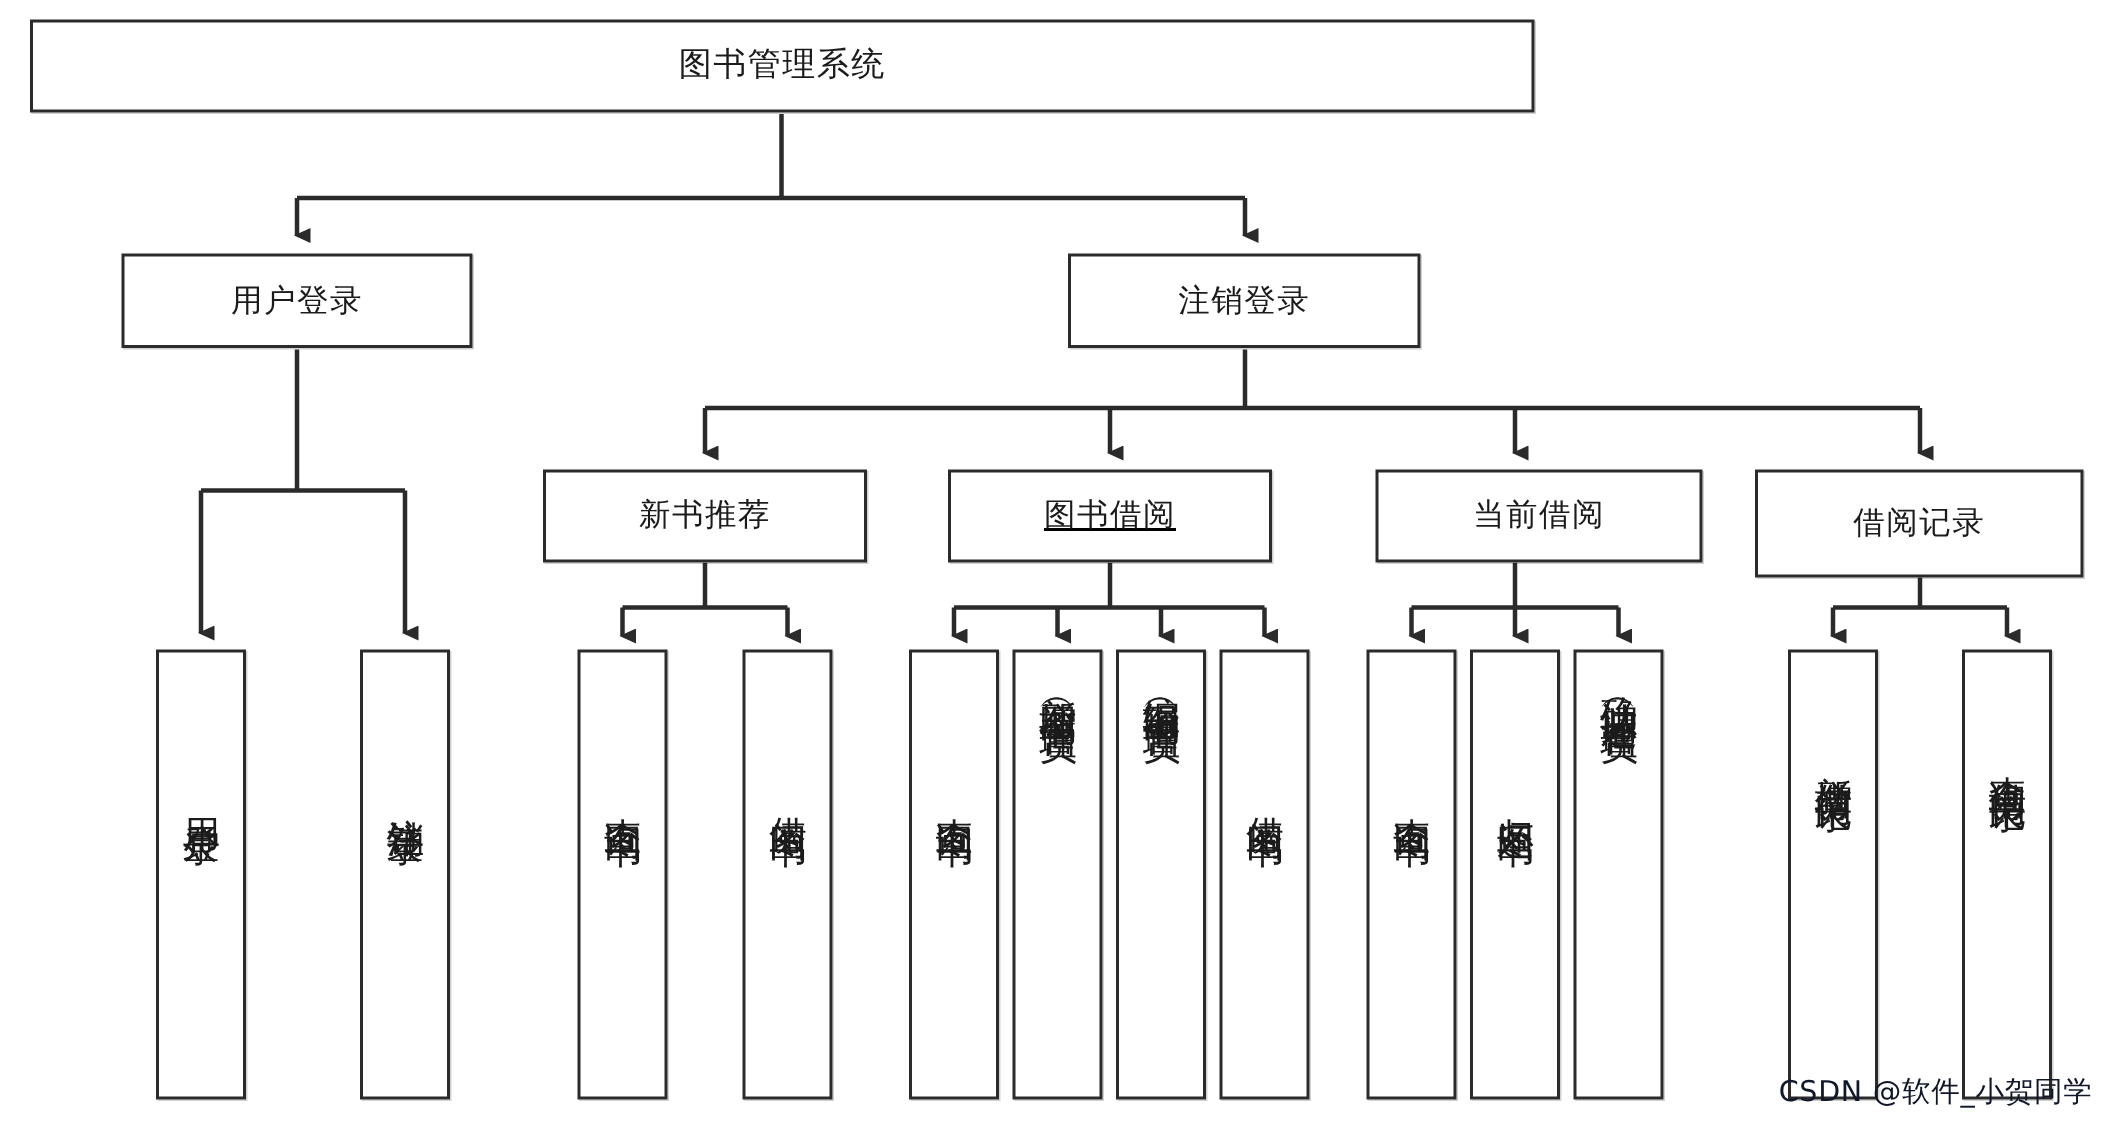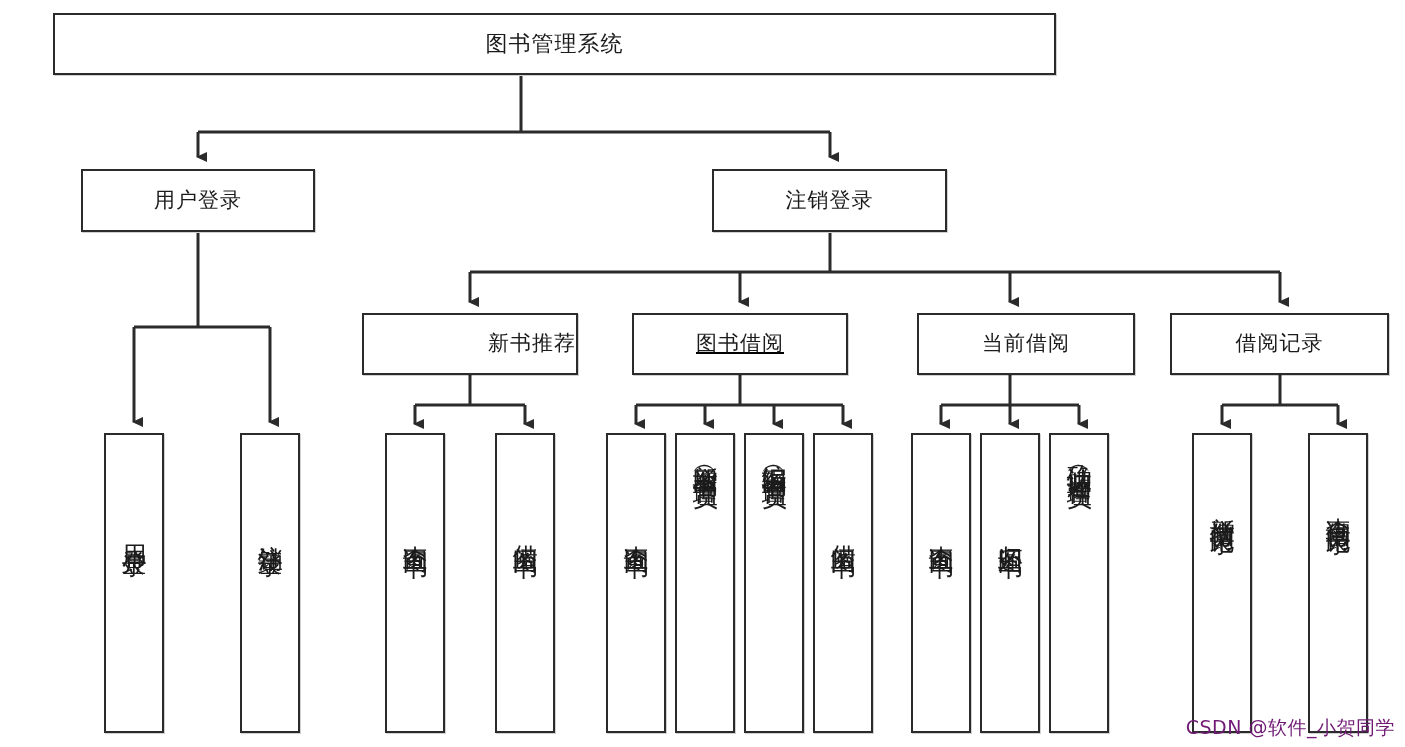--- a/index.html
+++ b/index.html
@@ -48,21 +48,21 @@
     display:block;
   }
   .node.leaf.mid .lbl{ margin-top:84px; }
   .node.leaf.mid2 .lbl{ margin-top:56px; }
   .node.leaf.top .lbl{ margin-top:4px; }
 
   #watermark{
     position:absolute;
     right:10px;
     bottom:6px;
-    color:#701a75;
+    color:#0f172a;
     font-size:19px;
     letter-spacing:0.5px;
     white-space:nowrap;
     pointer-events:none;
   }
 </style>
 </head>
 <body>
 
 <div id="diagram-root">
@@ -110,41 +110,41 @@
       <path d="M1010,405 L1010,424" marker-end="url(#arw)"></path>
       <path d="M1079,405 L1079,424" marker-end="url(#arw)"></path>
 
       <path d="M1280,375 L1280,405"></path>
       <path d="M1222,405 L1338,405"></path>
       <path d="M1222,405 L1222,424" marker-end="url(#arw)"></path>
       <path d="M1338,405 L1338,424" marker-end="url(#arw)"></path>
     </g>
   </svg>
 
-  <div class="node root" style="left:20px;top:13px;width:1003px;height:62px;margin-left:33px;">
+  <div class="node root" style="left:20px;top:13px;width:1003px;height:62px;">
     <span class="lbl">图书管理系统</span>
   </div>
 
   <div class="node lvl2" style="left:81px;top:169px;width:234px;height:63px;">
     <span class="lbl">用户登录</span>
   </div>
   <div class="node lvl2" style="left:712px;top:169px;width:235px;height:63px;">
     <span class="lbl">注销登录</span>
   </div>
 
-  <div class="node lvl3" style="left:362px;top:313px;width:216px;height:62px;justify-content:flex-end;">
+  <div class="node lvl3" style="left:362px;top:313px;width:216px;height:62px;">
     <span class="lbl">新书推荐</span>
   </div>
   <div class="node lvl3" style="left:632px;top:313px;width:216px;height:62px;text-decoration:underline;">
     <span class="lbl">图书借阅</span>
   </div>
   <div class="node lvl3" style="left:901px;top:313px;width:218px;height:62px;margin-left:16px;">
     <span class="lbl">当前借阅</span>
   </div>
-  <div class="node lvl3" style="left:1170px;top:313px;width:219px;height:62px;">
+  <div class="node lvl3" style="left:1170px;top:313px;width:219px;height:72px;">
     <span class="lbl">借阅记录</span>
   </div>
 
   <div class="node leaf mid" style="left:104px;top:433px;width:60px;height:300px;">
     <span class="lbl">用户登录</span>
   </div>
   <div class="node leaf mid" style="left:240px;top:433px;width:60px;height:300px;">
     <span class="lbl">注销登录</span>
   </div>
 

